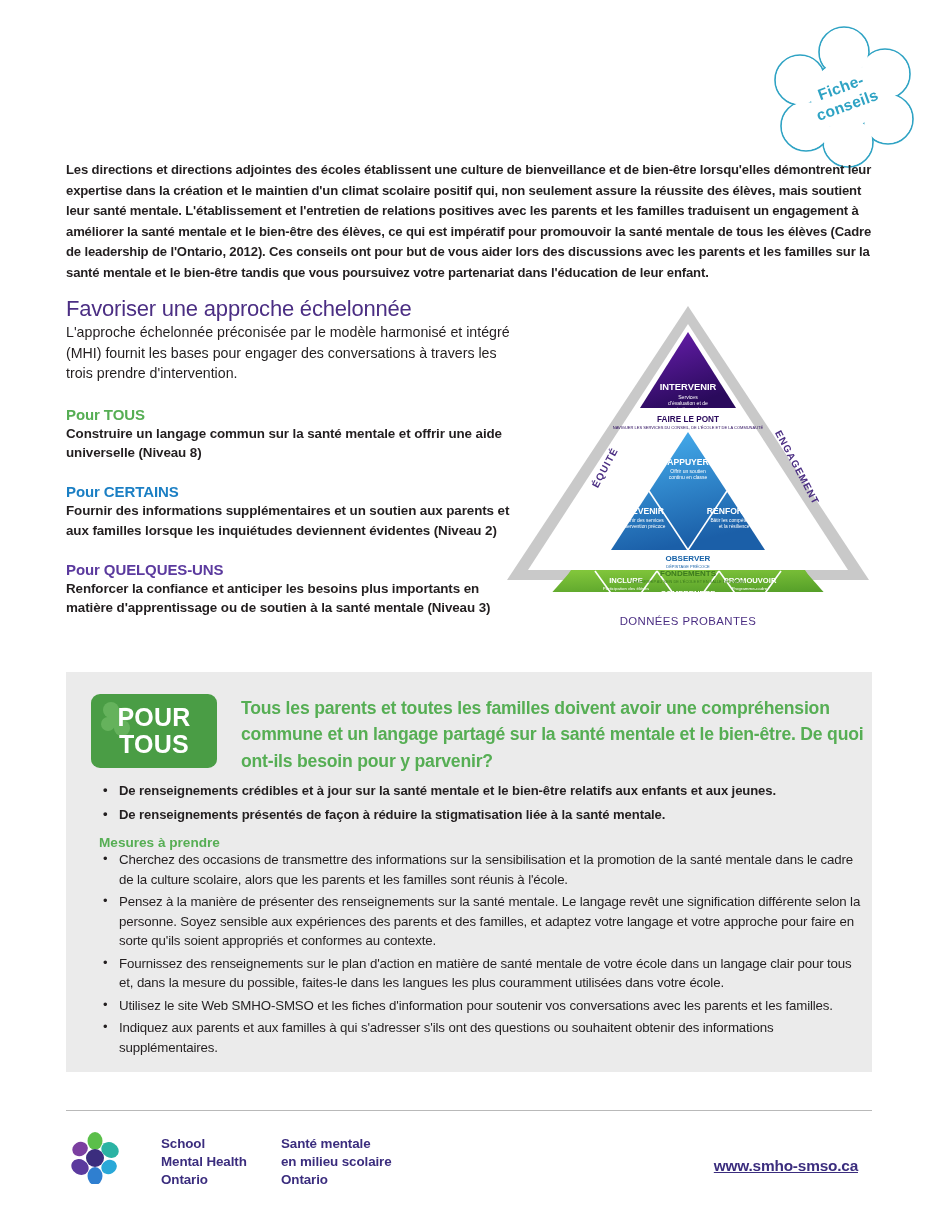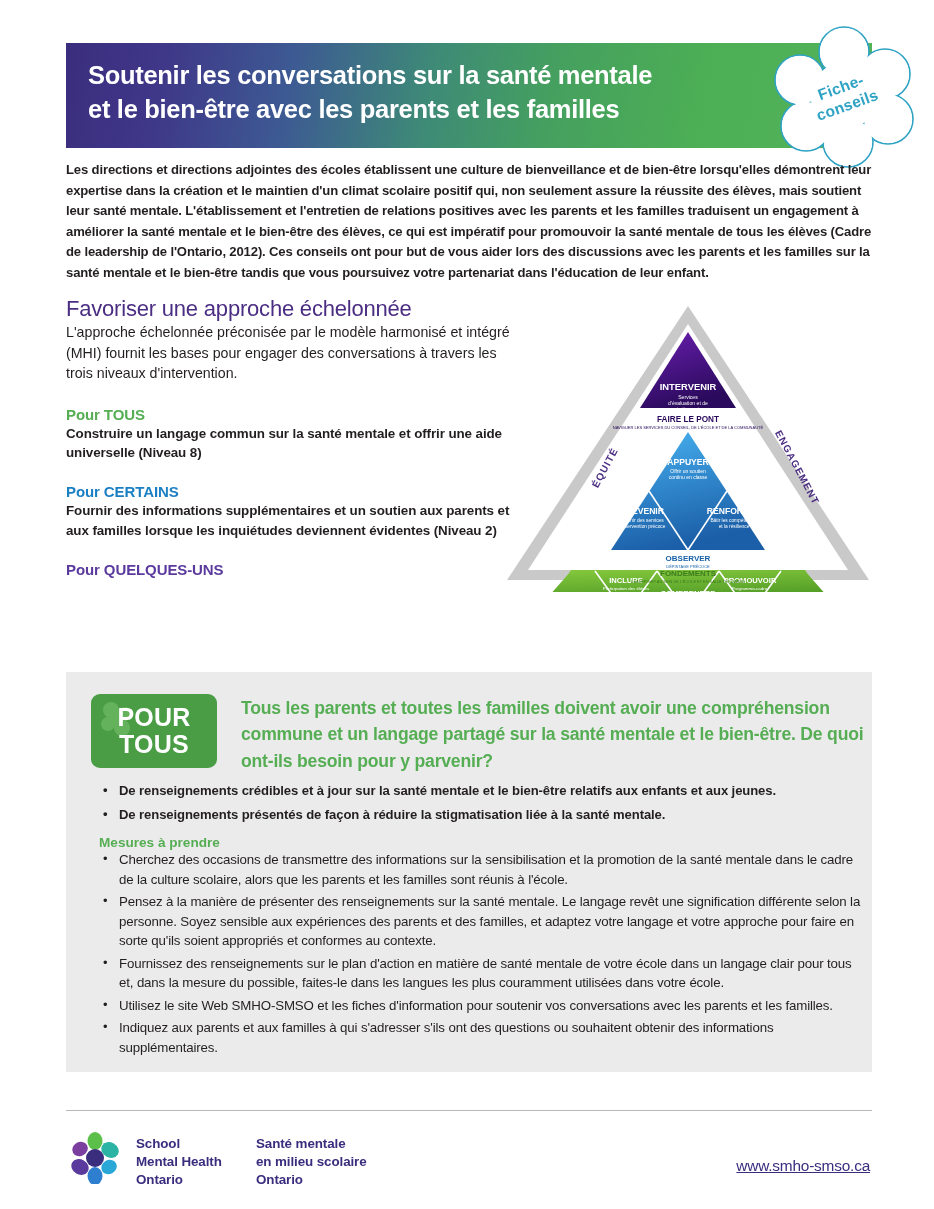--- a/index.html
+++ b/index.html
@@ -238,43 +238,38 @@
     width: 52px; height: 52px;
   }
   .logo-en, .logo-fr {
     position: absolute;
     top: 8px;
     color: #3b2d7e;
     font-size: 13.4px;
     font-weight: bold;
     line-height: 1.34;
     letter-spacing: -0.1px;
+    margin-left: 25px;
   }
   .logo-en { left: 70px; }
   .logo-fr { left: 190px; }
   .site {
     position: absolute;
-    right: 2px; top: 30px;
+    right: 14px; top: 30px;
     color: #3b2d7e;
     font-size: 15.4px;
-    font-weight: normal;
+    font-weight: bold;
     letter-spacing: -0.2px;
   }
 </style>
 </head>
 <body>
 
 <div class="page">
 
-  <div class="banner">
-    <div class="banner-title">
-      <span>Soutenir les conversations sur la santé mentale</span>
-      <span class="l2">et le bien-être avec les parents et les familles</span>
-    </div>
-  </div>
 
   <div class="badge-flower">
     <svg viewBox="0 0 148 148">
       <g fill="#ffffff" stroke="#2fa3c4" stroke-width="1.6">
         <circle cx="74" cy="30" r="25"></circle>
         <circle cx="115" cy="52" r="25"></circle>
         <circle cx="118" cy="97" r="25"></circle>
         <circle cx="78" cy="120" r="25"></circle>
         <circle cx="36" cy="104" r="25"></circle>
         <circle cx="30" cy="58" r="25"></circle>
@@ -293,34 +288,35 @@
     <div class="badge-text">
       <span>Fiche-</span>
       <span>conseils</span>
     </div>
   </div>
 
   <p class="intro">Les directions et directions adjointes des écoles établissent une culture de bienveillance et de bien-être lorsqu'elles démontrent leur expertise dans la création et le maintien d'un climat scolaire positif qui, non seulement assure la réussite des élèves, mais soutient leur santé mentale. L'établissement et l'entretien de relations positives avec les parents et les familles traduisent un engagement à améliorer la santé mentale et le bien-être des élèves, ce qui est impératif pour promouvoir la santé mentale de tous les élèves (Cadre de leadership de l'Ontario, 2012). Ces conseils ont pour but de vous aider lors des discussions avec les parents et les familles sur la santé mentale et le bien-être tandis que vous poursuivez votre partenariat dans l'éducation de leur enfant.</p>
 
   <div class="left-col">
     <h2 class="h-main">Favoriser une approche échelonnée</h2>
-    <p class="lede">L'approche échelonnée préconisée par le modèle harmonisé et intégré (MHI) fournit les bases pour engager des conversations à travers les trois niveaux d'intervention.</p>
+    <p class="lede">L'approche échelonnée préconisée par le modèle harmonisé et intégré (MHI) fournit les bases pour engager des conversations à travers les trois prendre d'intervention.</p>
 
     <div class="tier">
       <div class="tier-head green">Pour TOUS</div>
       <div class="tier-body">Construire un langage commun sur la santé mentale et offrir une aide universelle (Niveau 8)</div>
     </div>
 
     <div class="tier">
       <div class="tier-head blue">Pour CERTAINS</div>
       <div class="tier-body">Fournir des informations supplémentaires et un soutien aux parents et aux familles lorsque les inquiétudes deviennent évidentes (Niveau 2)</div>
     </div>
 
     <div class="tier">
       <div class="tier-head purple">Pour QUELQUES-UNS</div>
+      <div class="tier-body">Renforcer la confiance et anticiper les besoins plus importants en matière d'apprentissage ou de soutien à la santé mentale (Niveau 3)</div>
     </div>
   </div>
 
   <div class="pyramid-wrap">
 
     <svg class="pyr-svg" width="370" height="290" viewBox="0 0 370 290">
       <defs>
         <linearGradient id="gTop" x1="0" y1="0" x2="0.4" y2="1">
           <stop offset="0%" stop-color="#6a1fb0"></stop>
           <stop offset="100%" stop-color="#2a0a5c"></stop>
@@ -403,20 +399,21 @@
       <text x="308" y="303" text-anchor="middle" fill="#ffffff" font-size="4.4" font-family="Liberation Sans, sans-serif">Famille, école et</text>
       <text x="308" y="308.5" text-anchor="middle" fill="#ffffff" font-size="4.4" font-family="Liberation Sans, sans-serif">partenariats communautaires</text>
     </svg>
 
     <svg width="370" height="46" viewBox="0 0 370 46" style="display:block;margin:-28px auto 0;">
       <text x="185" y="12" text-anchor="middle" fill="#3c7a1e" font-size="8" font-weight="bold" font-family="Liberation Sans, sans-serif">FONDEMENTS</text>
       <text x="185" y="19" text-anchor="middle" fill="#3c7a1e" font-size="3.9" font-family="Liberation Sans, sans-serif">LEADERSHIP AU SEIN DE L'ÉCOLE ET EN SALLE DE CLASSE</text>
       <text x="50" y="38" fill="#4b2e83" font-size="7.5" transform="rotate(-62 50 38)" font-family="Liberation Sans, sans-serif" letter-spacing="1.2"></text>
     </svg>
 
+    <div class="pyr-foot">DONNÉES PROBANTES</div>
   </div>
 
   <div style="position:absolute;left:583px;top:462px;transform:rotate(-62deg);color:#4b2e83;
               font-size:10px;font-weight:600;letter-spacing:1.1px;">ÉQUITÉ</div>
   <div style="position:absolute;left:756px;top:462px;transform:rotate(62deg);color:#4b2e83;
               font-size:10px;font-weight:600;letter-spacing:1.1px;">ENGAGEMENT</div>
 
   <div class="panel">
 
     <div class="panel-head">

